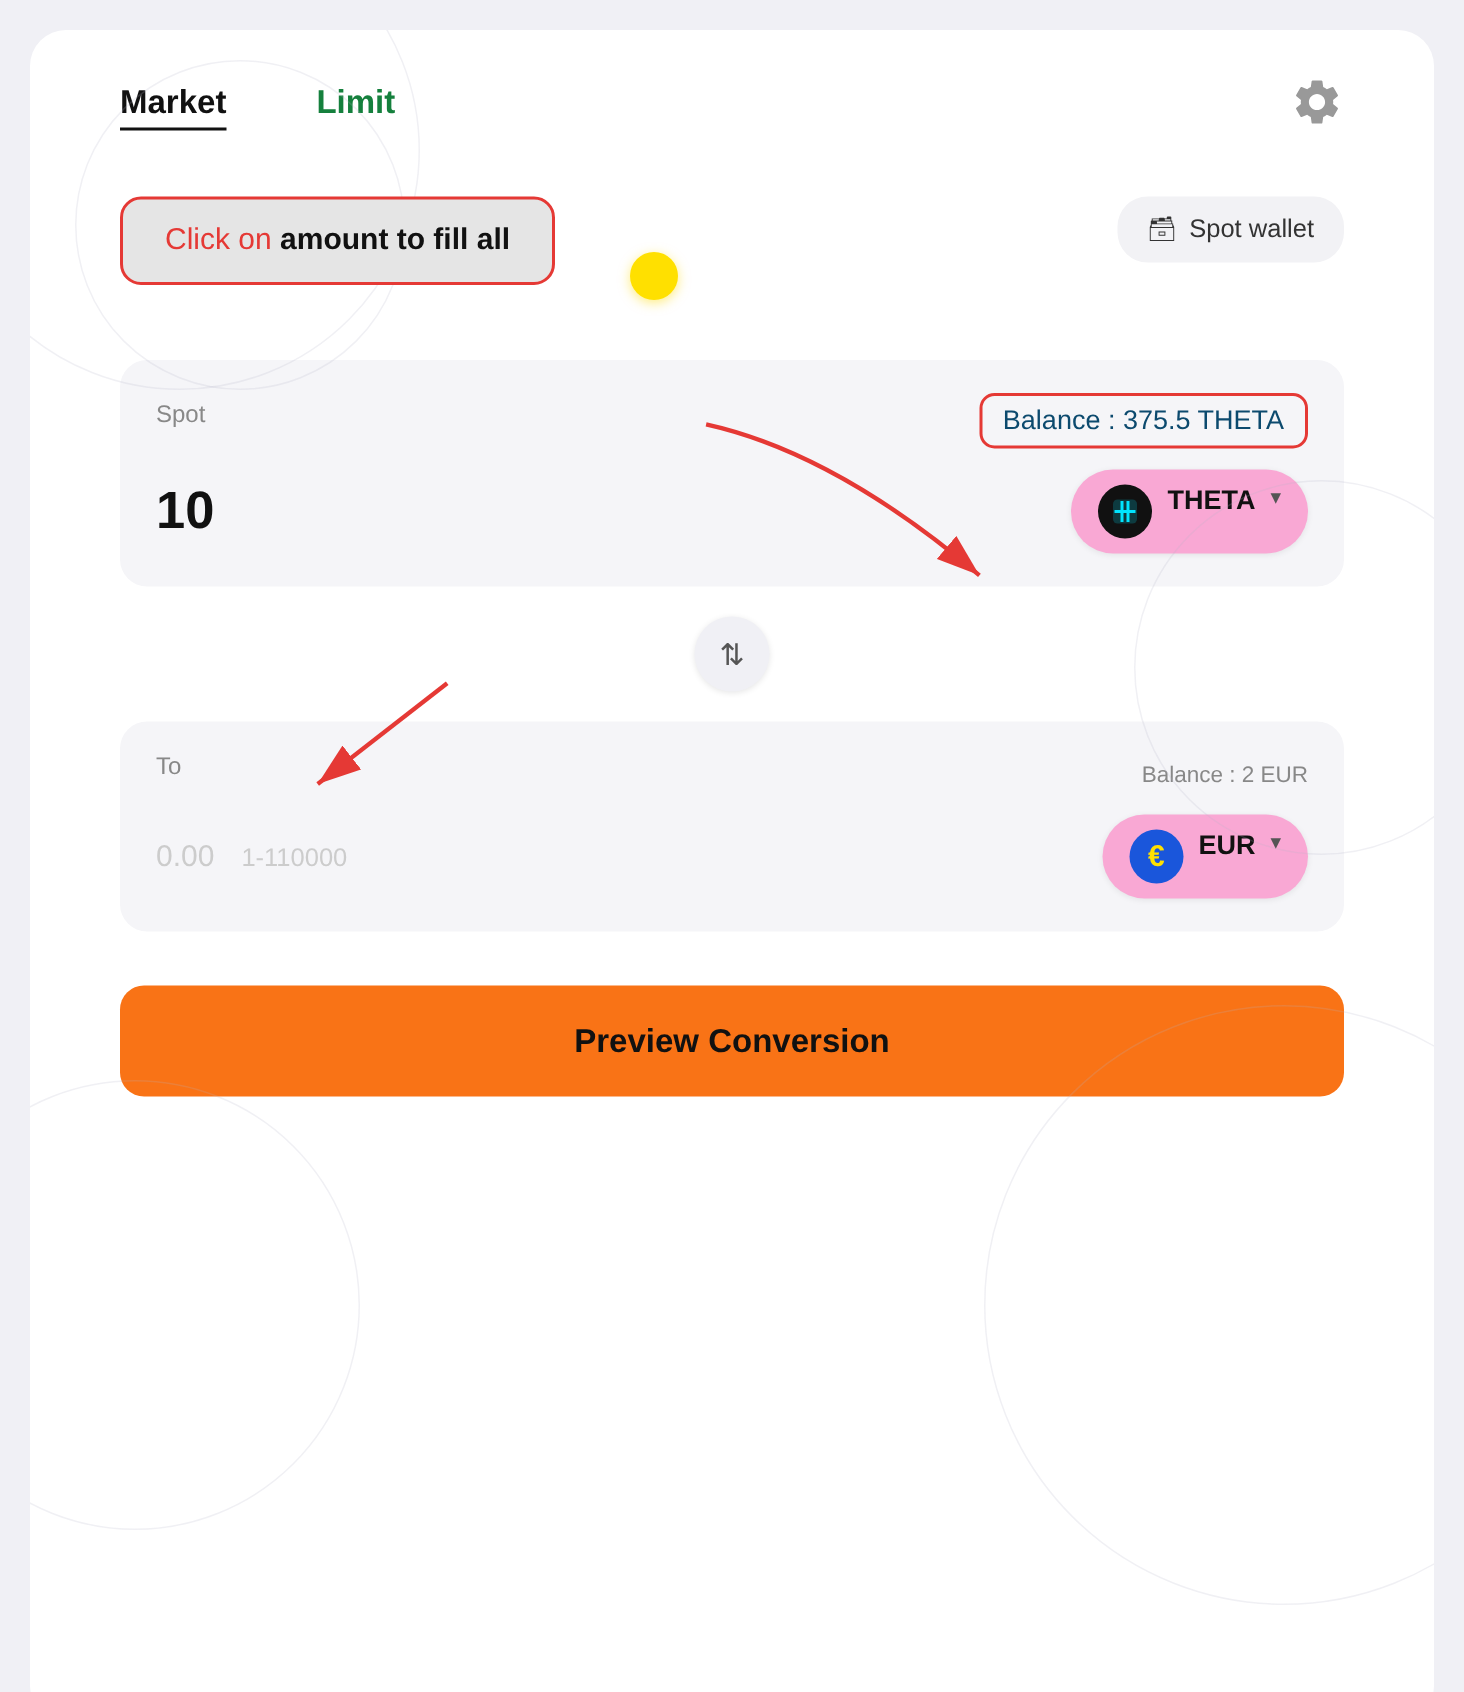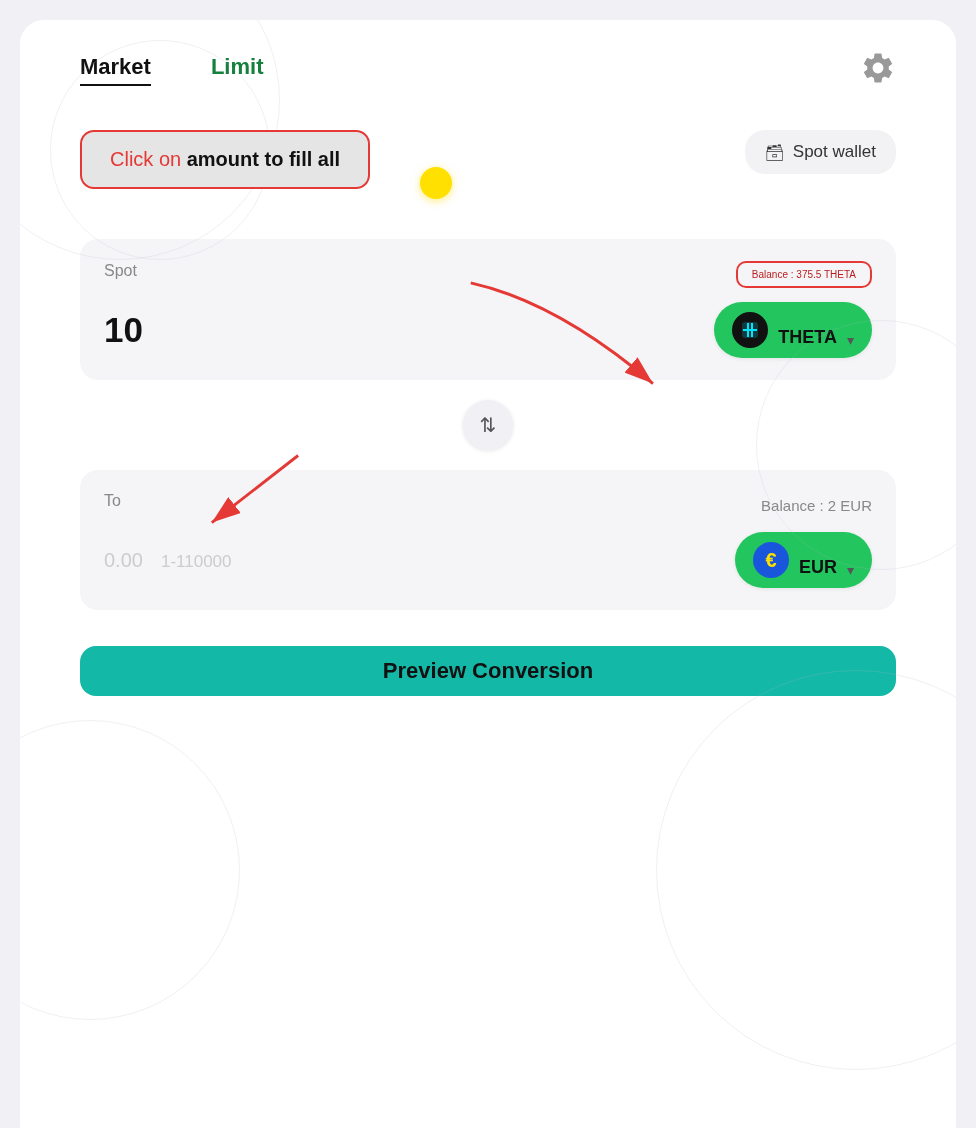--- a/index.html
+++ b/index.html
@@ -122,22 +122,22 @@
     .panel-balance {
       font-size: 15px;
       color: #888;
       text-align: right;
     }
 
     .panel-balance.highlighted {
       border: 2.5px solid #e53935;
       border-radius: 10px;
       padding: 6px 14px;
-      color: #b91c1c;
-      font-size: 10px;
+      color: #0c4a6e;
+      font-size: 18px;
       display: inline-block;
     }
 
     .panel-top {
       display: flex;
       justify-content: space-between;
       align-items: center;
       margin-bottom: 14px;
     }
 
@@ -159,25 +159,25 @@
       color: #ccc;
     }
 
     .amount-range {
       font-size: 17px;
       color: #ccc;
       margin-left: 10px;
     }
 
     .currency-selector {
-      background: #22c55e;
+      background: #f9a8d4;
       border-radius: 30px;
       padding: 10px 18px;
       display: flex;
-      align-items: flex-end;
+      align-items: flex-start;
       gap: 10px;
       cursor: pointer;
       box-shadow: 0 1px 4px rgba(0,0,0,0.08);
     }
 
     .currency-icon {
       width: 36px;
       height: 36px;
       border-radius: 50%;
       display: flex;
@@ -227,25 +227,25 @@
       display: flex;
       align-items: center;
       justify-content: center;
       font-size: 20px;
       color: #555;
       box-shadow: 0 1px 4px rgba(0,0,0,0.1);
     }
 
     
     .preview-btn {
-      background: #14b8a6;
+      background: #f97316;
       border: none;
       border-radius: 16px;
       width: 100%;
-      padding: 12px;
+      padding: 24px;
       font-size: 22px;
       font-weight: 700;
       color: #111;
       cursor: pointer;
       margin-top: 36px;
     }
 
     
     .deco {
       position: absolute;

